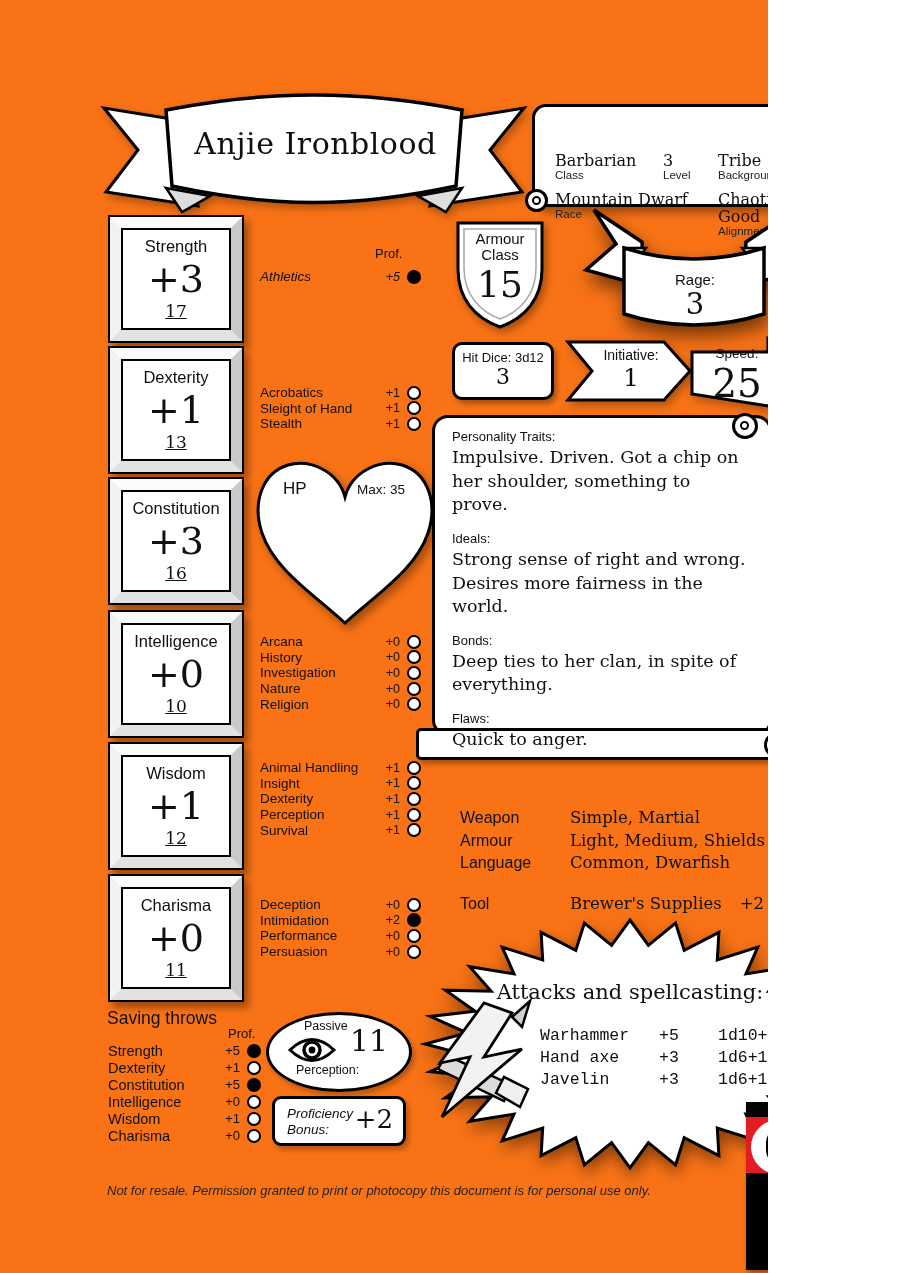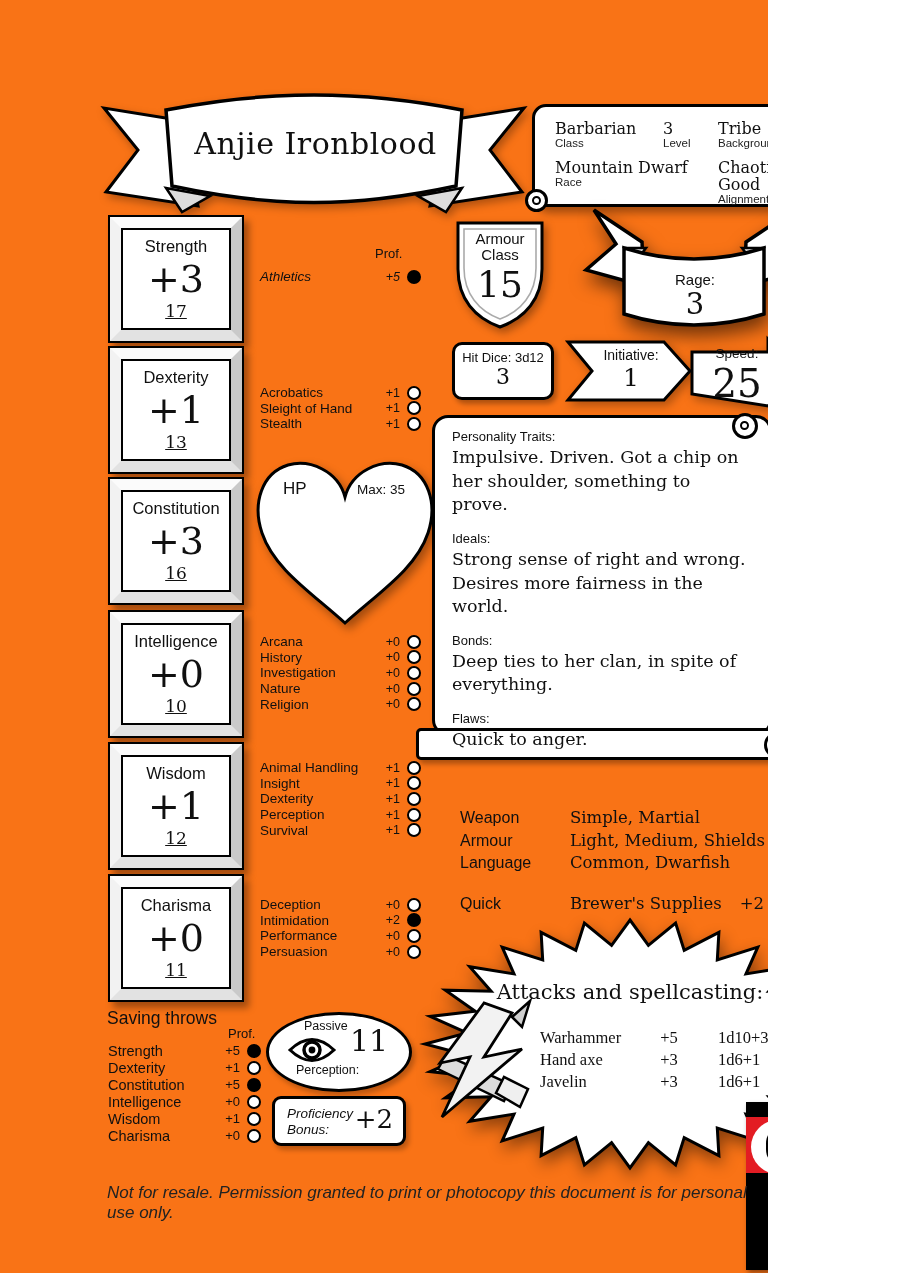--- a/index.html
+++ b/index.html
@@ -12,21 +12,21 @@
 
   
   .banner-svg{left:98px;top:88px;filter:drop-shadow(3px 4px 4px rgba(0,0,0,.30));}
   .name-text{left:168px;top:126px;width:295px;font-size:30px;letter-spacing:.5px;}
 
   
   .class-scroll{left:532px;top:104px;width:278px;height:97px;border:3px solid #000;
     border-radius:14px;background:#fff;box-shadow:4px 6px 8px rgba(0,0,0,.35);}
   .curl{position:absolute;border:3px solid #000;border-radius:50%;background:#fff;}
   .curl .dot{position:absolute;border:2px solid #000;border-radius:50%;width:5px;height:5px;left:4px;top:4px;}
-  .cs-field{position:absolute;}
+  .cs-field{position:absolute;margin-top:32px;}
   .cs-value{font-family:"DejaVu Serif",serif;font-size:16px;line-height:17px;}
   .cs-label{font-size:11.5px;color:#222;}
 
   
   .ability-box{left:108px;width:132px;height:124px;border:2px solid #000;background:#fff;
     box-shadow:5px 6px 7px rgba(0,0,0,.35);}
   .bevel{position:absolute;inset:0;border:11px solid;border-color:#fbfbfb #c9c9c9 #e2e2e2 #f2f2f2;}
   .ability-inner{position:absolute;inset:11px;border:2px solid #000;background:#fff;
     display:flex;flex-direction:column;align-items:center;}
   .ability-name{font-size:16.5px;margin-top:7px;}
@@ -80,21 +80,21 @@
   .prof-row{display:flex;height:22.5px;align-items:baseline;}
   .prof-row .lbl{width:110px;font-size:16px;}
   .prof-row .val{font-family:"DejaVu Serif",serif;font-size:16.5px;white-space:nowrap;}
   .tool-row{left:460px;top:894px;}
   .tool-bonus{margin-left:18px;}
 
   
   .burst-svg{left:420px;top:915px;filter:drop-shadow(2px 7px 8px rgba(0,0,0,.45));}
   .attack-title{left:430px;top:980px;width:400px;font-size:21px;}
   .attack-rows{left:540px;top:1026px;}
-  .attack-row{display:flex;height:22px;align-items:flex-end;font-family:Liberation Serif, serif;font-size:16.5px;}
+  .attack-row{display:flex;height:22px;align-items:flex-start;font-family:Liberation Mono, monospace;font-size:16.5px;}
   .attack-row .an{width:108px;white-space:nowrap;}
   .attack-row .ab{width:42px;text-align:center;}
   .attack-row .ad{margin-left:28px;white-space:nowrap;}
   .bolt-svg{left:424px;top:995px;}
 
   
   .saves-title{left:107px;top:1008px;font-size:17.5px;}
   .saves-prof{left:228px;top:1026px;}
   .saves-rows{left:108px;top:1042px;}
   .save-row{display:flex;align-items:center;height:17px;}
@@ -116,21 +116,21 @@
   
   .guild{left:746px;top:1102px;width:151px;height:168px;background:#000;box-shadow:2px 3px 5px rgba(0,0,0,.4);}
   .guild-band{position:absolute;left:0;right:0;top:15px;height:56px;}
   .guild-circle{position:absolute;left:5px;top:18px;width:54px;height:54px;border-radius:50%;background:#fff;}
   .guild-text{position:absolute;left:9px;top:24px;width:140px;text-align:center;color:#fff;
     font-weight:bold;font-size:36px;letter-spacing:1px;transform:scaleY(1.12);
     text-shadow:-2px -2px 0 #000,2px -2px 0 #000,-2px 2px 0 #000,2px 2px 0 #000,0 3px 0 #000;}
   .guild-amp{position:absolute;left:8px;top:34px;width:140px;text-align:center;color:#fff;
     font-family:"DejaVu Serif",serif;font-weight:bold;font-size:118px;transform:rotate(-6deg);}
 
-  .footer{left:107px;top:1183px;font-style:italic;font-size:17px;color:#222;}
+  .footer{left:107px;top:1183px;font-style:italic;font-size:13px;color:#222;}
 </style>
 </head>
 <body>
 
 <div class="sheet">
 
   <svg class="abs banner-svg" width="432" height="126" viewBox="0 0 432 126">
     <polygon points="80,32 6,20 40,62 8,104 100,118 92,82" fill="#fff" stroke="#000" stroke-width="3"></polygon>
     <polygon points="352,32 426,20 392,62 424,104 332,118 340,82" fill="#fff" stroke="#000" stroke-width="3"></polygon>
     <polygon points="68,100 112,108 84,124" fill="#ddd" stroke="#000" stroke-width="2.5"></polygon>
@@ -396,21 +396,21 @@
     <div class="prof-row">
       <span class="lbl">Armour</span>
       <span class="val">Light, Medium, Shields</span>
     </div>
     <div class="prof-row">
       <span class="lbl">Language</span>
       <span class="val">Common, Dwarfish</span>
     </div>
   </div>
   <div class="abs tool-row prof-row">
-    <span class="lbl">Quick</span>
+    <span class="lbl">Tool</span>
     <span class="val">Brewer's Supplies</span>
     <span class="val tool-bonus">+2</span>
   </div>
 
   <svg class="abs burst-svg" width="420" height="258" viewBox="0 0 420 258">
     <polygon id="burst-poly" points="210.0,5.0 228.4,30.4 255.6,8.1 264.2,35.4 298.9,17.3 297.3,45.0 337.8,32.1 326.0,58.9 370.3,51.7 348.9,76.2 394.7,75.2 364.8,96.2 409.9,101.4 373.0,117.9 415.0,129.0 373.0,140.1 409.9,156.6 364.8,161.8 394.7,182.8 348.9,181.8 370.3,206.3 326.0,199.1 337.8,225.9 297.3,213.0 298.9,240.7 264.2,222.6 255.6,249.9 228.4,227.6 210.0,253.0 191.6,227.6 164.4,249.9 155.8,222.6 121.1,240.7 122.7,213.0 82.2,225.9 94.0,199.1 49.7,206.3 71.1,181.8 25.3,182.8 55.2,161.8 10.1,156.6 47.0,140.1 5.0,129.0 47.0,117.9 10.1,101.4 55.2,96.2 25.3,75.2 71.1,76.2 49.7,51.7 94.0,58.9 82.2,32.1 122.7,45.0 121.1,17.3 155.8,35.4 164.4,8.1 191.6,30.4" fill="#fff" stroke="#000" stroke-width="3"></polygon>
   </svg>
   <div class="abs ctr serif attack-title">Attacks and spellcasting:</div>
   <div class="abs attack-rows">
     <div class="attack-row">

